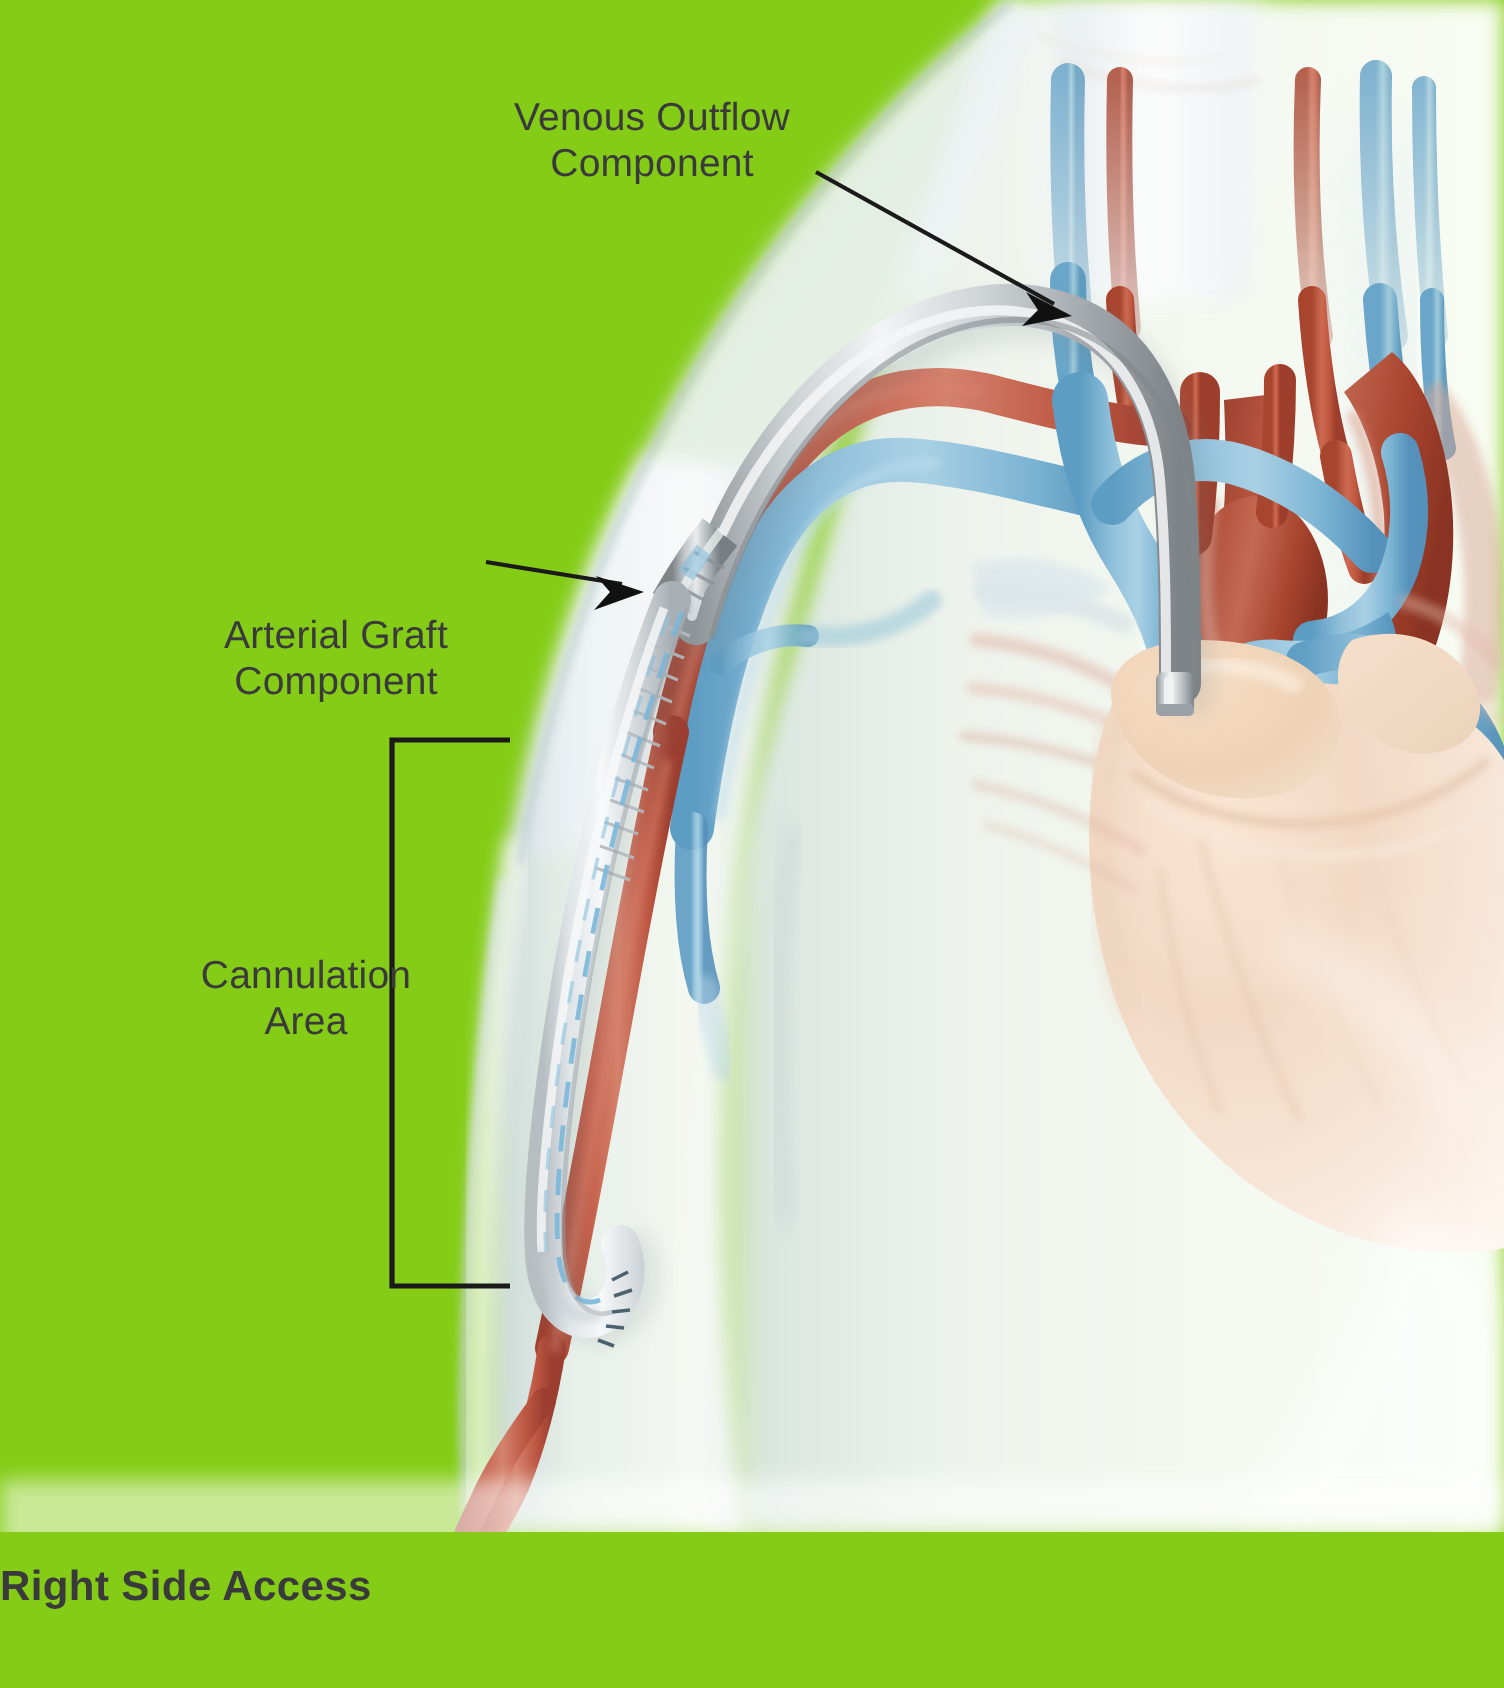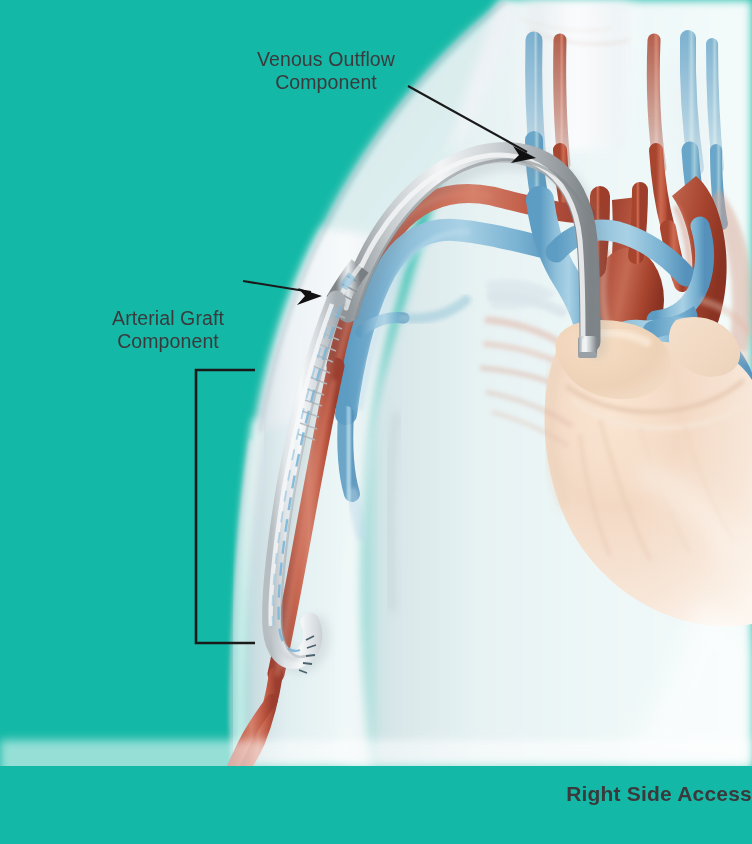--- a/index.html
+++ b/index.html
@@ -3,38 +3,38 @@
 <meta charset="utf-8">
 <style>
   html,body{margin:0;padding:0;background:#ffffff;}
   body{
     width:752px;height:844px;
     font-family:"Liberation Sans", sans-serif;
     color:#3a3a3c;
     overflow:hidden;
     position:relative;
   }
-  #stage{position:relative;width:752px;height:844px;background:#14b8a6;}
+  #stage{position:relative;width:752px;height:844px;background:#84cc16;}
   svg#illus{position:absolute;left:0;top:0;width:752px;height:844px;}
   .lbl{
     position:absolute;
     font-size:19.5px;
     line-height:23px;
     color:#3a3a3c;
     letter-spacing:0.1px;
     text-align:center;
     white-space:pre-line;
     font-weight:400;
   }
   #lbl-venous{left:228px;top:48px;width:196px;}
   #lbl-arterial{left:68px;top:263px;width:200px;margin-top:44px;}
   #lbl-cannulation{left:78px;top:477px;width:150px;}
   #caption{
     position:absolute;left:0;top:782px;width:752px;
-    text-align:right;font-size:21px;font-weight:bold;color:#3a3a3c;
+    text-align:left;font-size:21px;font-weight:bold;color:#3a3a3c;
     letter-spacing:0.2px;
   }
 </style>
 </head>
 <body>
 
 <div id="stage">
 
   <svg id="illus" viewBox="0 0 752 844">
     <defs>
@@ -469,16 +469,18 @@
 
     </g>
   </svg>
 
   <div class="lbl" id="lbl-venous">Venous Outflow
 Component</div>
 
   <div class="lbl" id="lbl-arterial">Arterial Graft
 Component</div>
 
+  <div class="lbl" id="lbl-cannulation">Cannulation
+Area</div>
 
   <div id="caption">Right Side Access</div>
 
 </div>
 
 </body></html>

